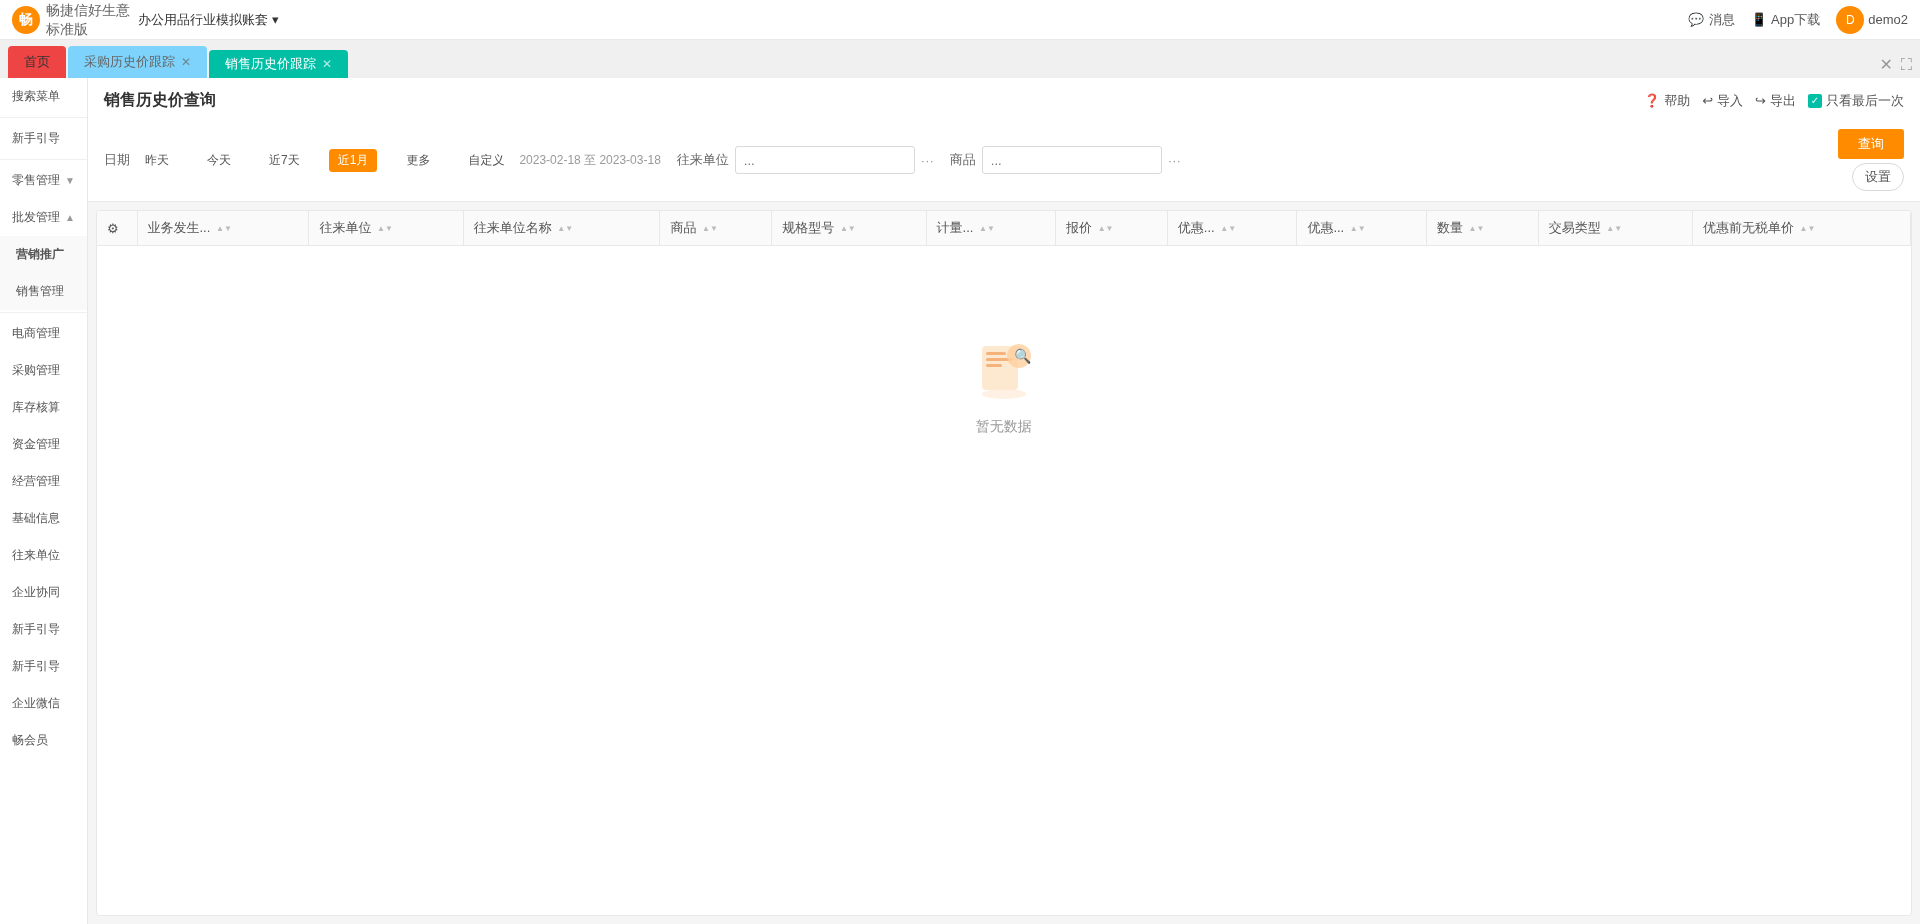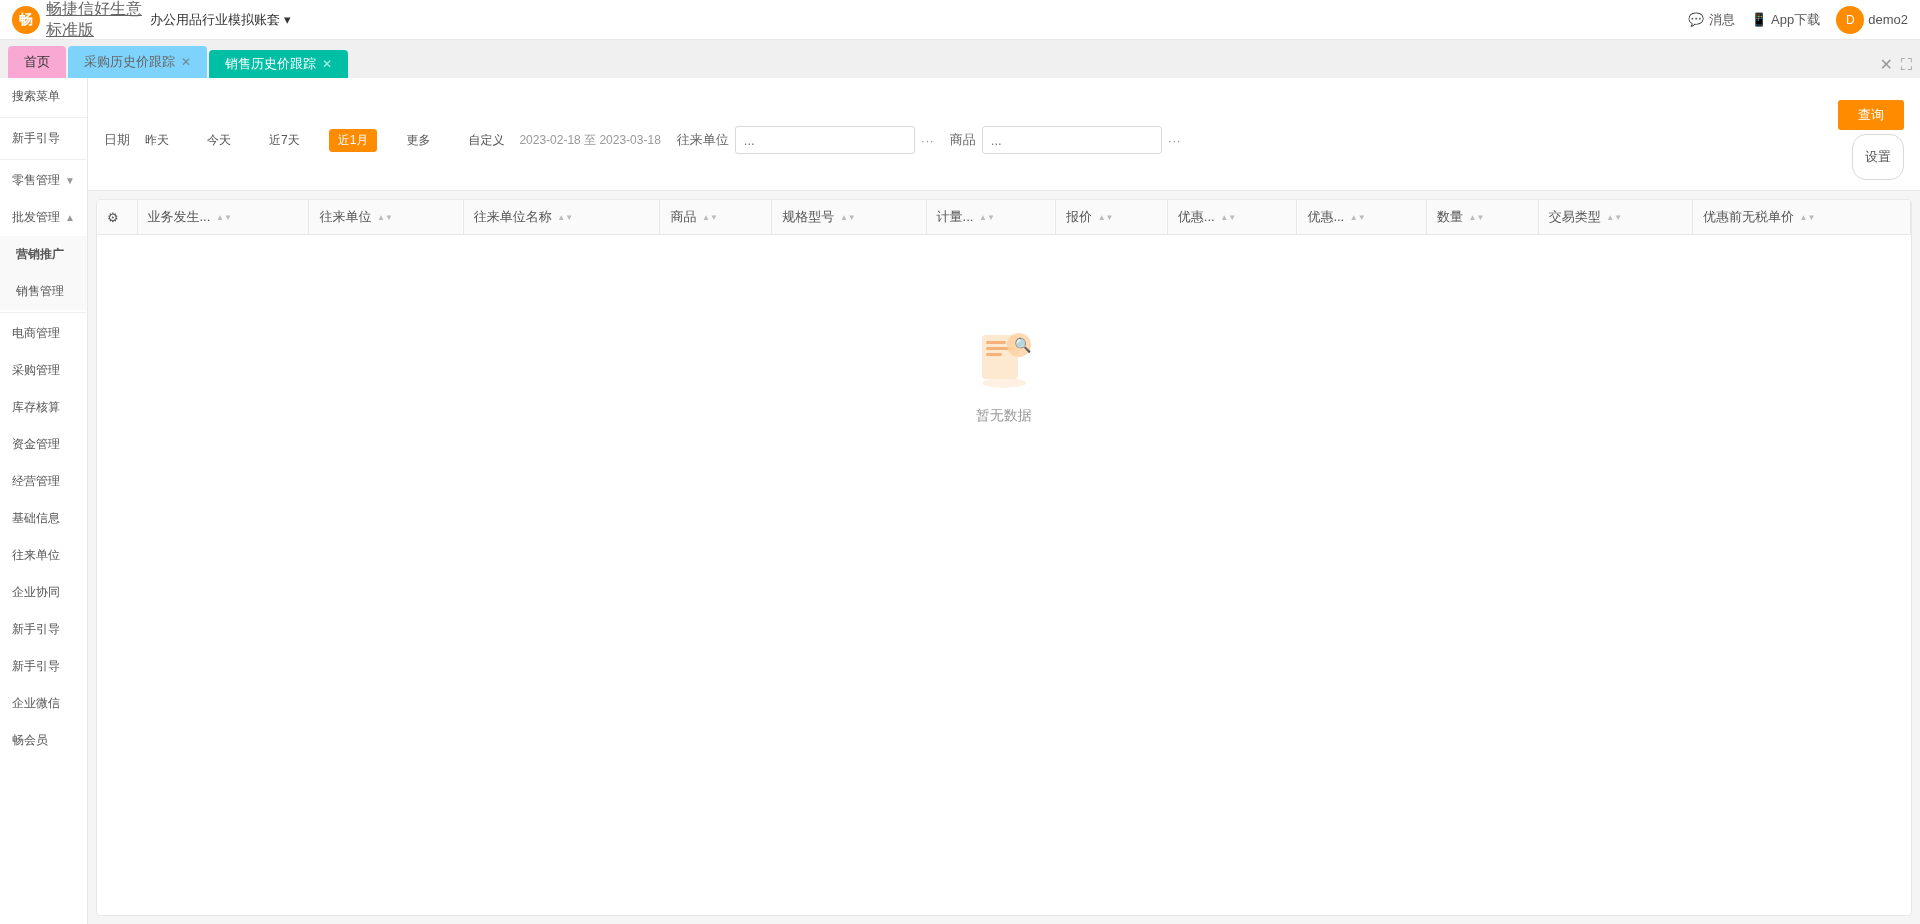--- a/index.html
+++ b/index.html
@@ -32,24 +32,23 @@
       background: #ff8c00;
       border-radius: 50%;
       display: flex;
       align-items: center;
       justify-content: center;
       color: #fff;
       font-size: 14px;
       font-weight: bold;
     }
     .logo-text {
-      font-size: 16px;
+      font-size: 14px;
       color: #666;
       line-height: 1.3;
-      text-decoration: underline;
     }
     .app-selector {
       display: flex;
       align-items: center;
       gap: 4px;
       font-size: 13px;
       color: #333;
       cursor: pointer;
     }
     .top-bar-right {
@@ -101,21 +100,21 @@
       color: #666;
       margin-right: 2px;
       position: relative;
     }
     .tab.active {
       background: #00bfa5;
       color: #fff;
       height: 28px;
     }
     .tab.home {
-      background: #f9a8d4;
+      background: #ef4444;
       color: #333;
     }
     .tab-close {
       font-size: 12px;
       line-height: 1;
       cursor: pointer;
       opacity: 0.7;
     }
     .tab-bar-actions {
       margin-left: auto;
@@ -292,21 +291,21 @@
       border: none;
       padding: 6px 20px;
       border-radius: 3px;
       cursor: pointer;
       font-size: 13px;
     }
     .settings-btn {
       background: #fff;
       color: #555;
       border: 1px solid #d9d9d9;
-      padding: 13px 12px;
+      padding: 4px 12px;
       border-radius: 14px;
       cursor: pointer;
       font-size: 13px;
     }
     .filter-right {
       margin-left: auto;
       display: flex;
       flex-direction: column;
       align-items: flex-end;
       gap: 4px;
@@ -486,20 +485,41 @@
       <span class="item-label">企业微信</span>
     </div>
     <div class="sidebar-item">
       <span class="item-label">畅会员</span>
     </div>
   </div>
 
   <div class="content-area">
 
     <div class="page-header">
+      <div class="page-title-row">
+        <div class="page-title">销售历史价查询</div>
+        <div class="page-actions">
+          <div class="page-action-btn">
+            <span>❓</span>
+            <span>帮助</span>
+          </div>
+          <div class="page-action-btn">
+            <span>↩</span>
+            <span>导入</span>
+          </div>
+          <div class="page-action-btn">
+            <span>↪</span>
+            <span>导出</span>
+          </div>
+          <div class="checkbox-label">
+            <div class="checkbox-checked">✓</div>
+            <span>只看最后一次</span>
+          </div>
+        </div>
+      </div>
 
       <div class="filter-row">
         <div class="filter-group">
           <span class="filter-label">日期</span>
           <div class="date-btns">
             <span class="date-btn">昨天</span>
             <span class="date-btn">今天</span>
             <span class="date-btn">近7天</span>
             <span class="date-btn active">近1月</span>
             <span class="date-btn">更多</span>

